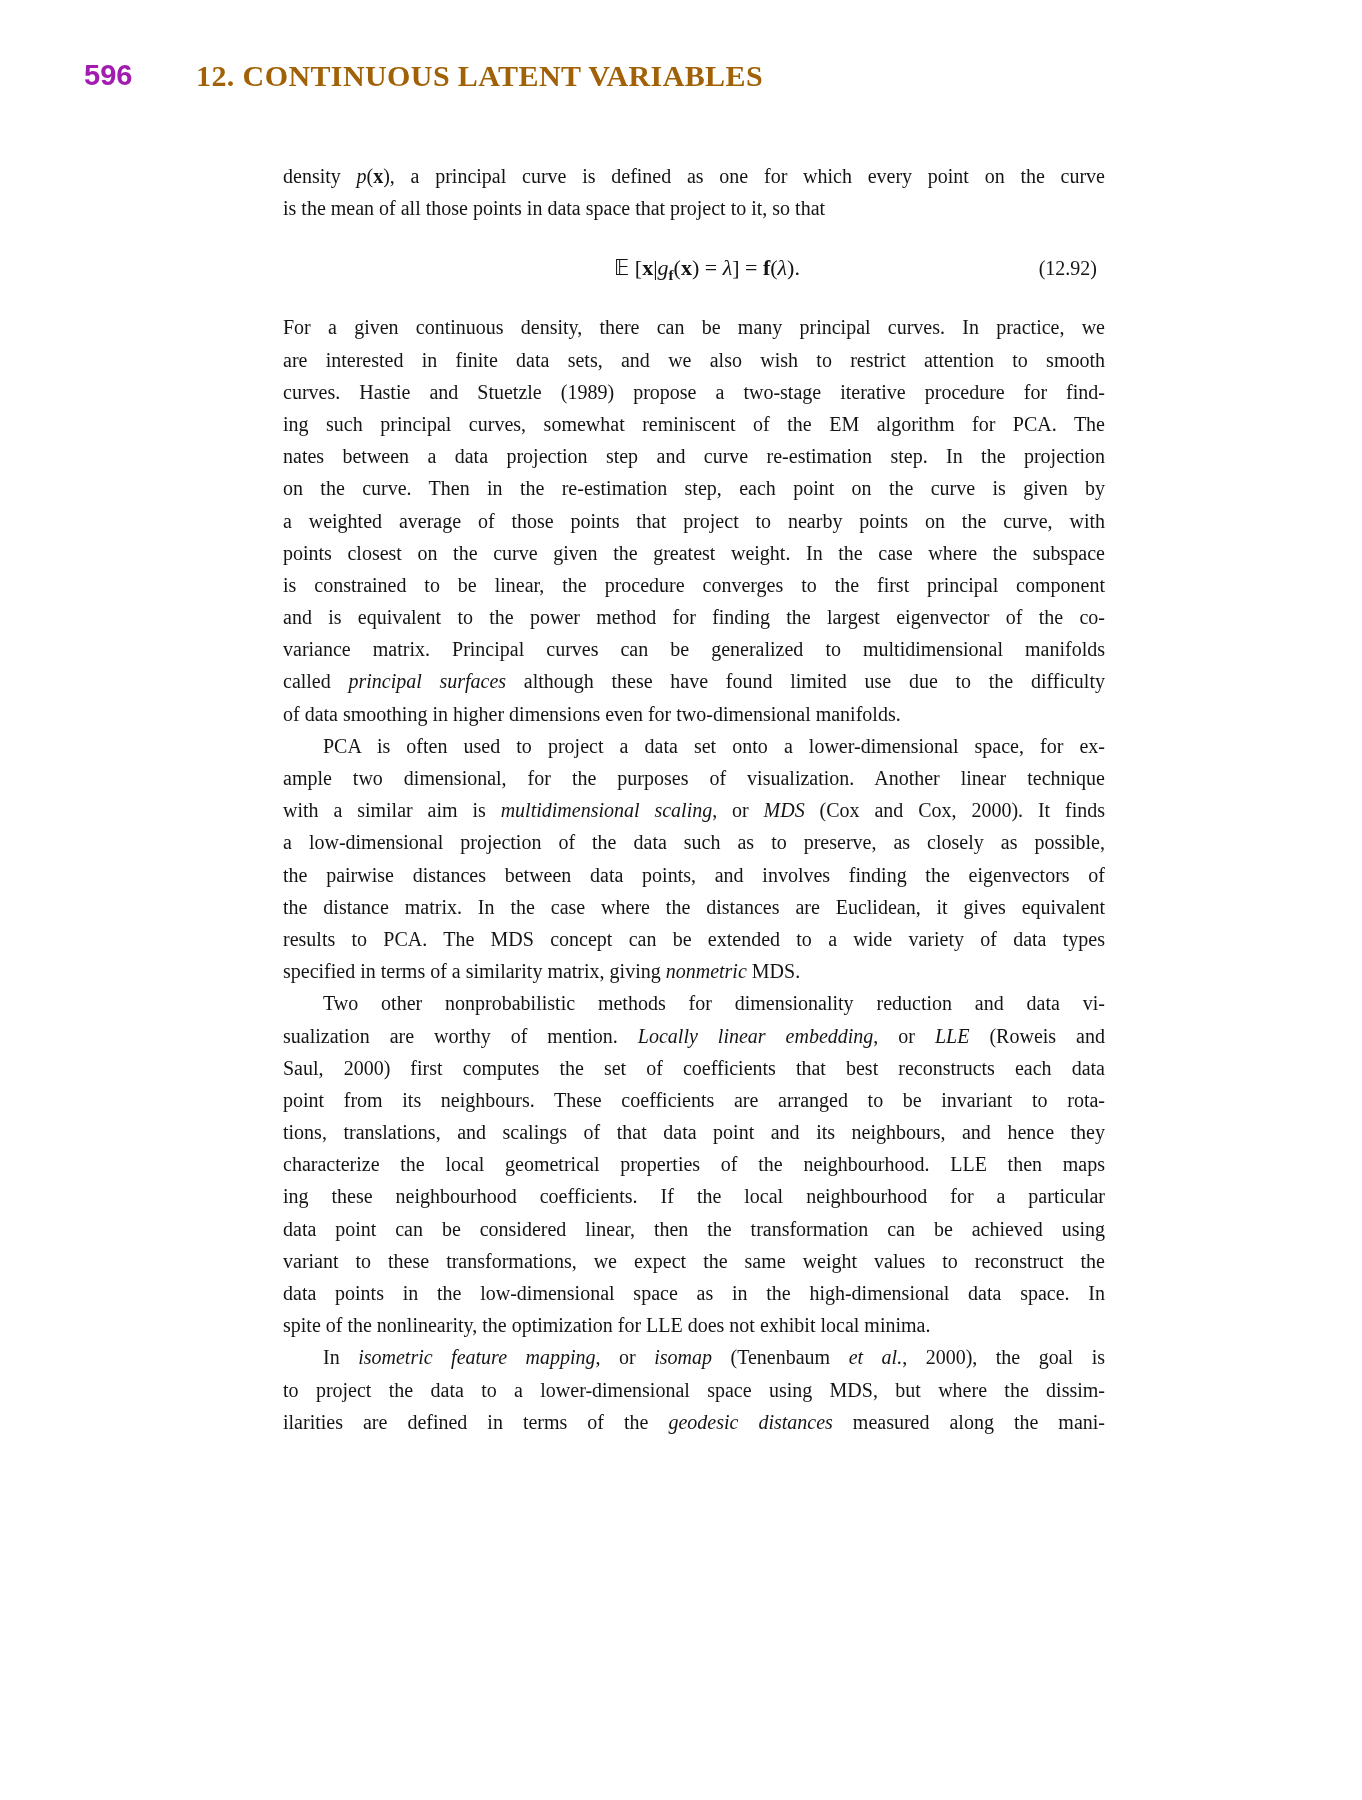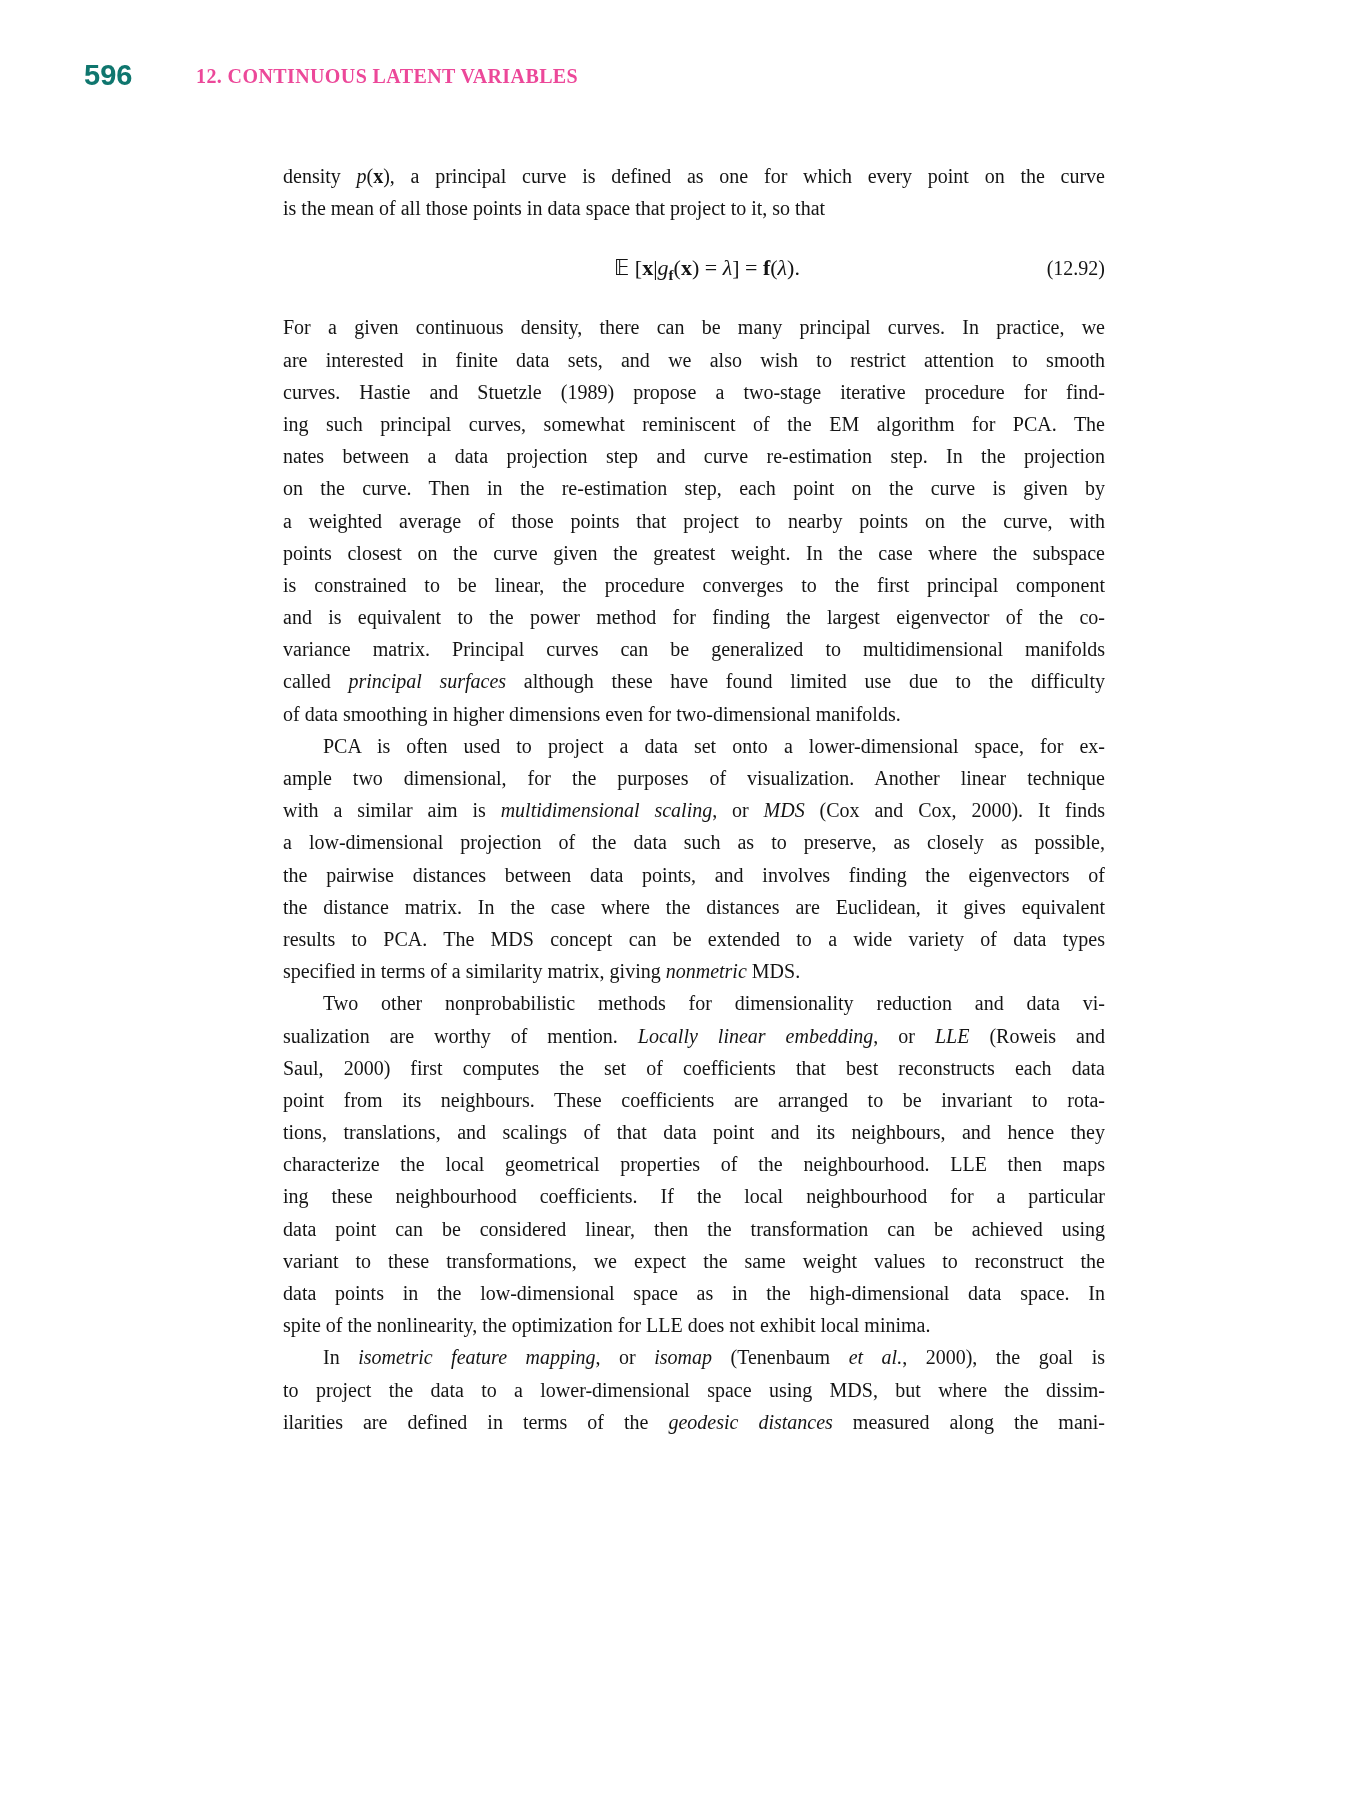--- a/index.html
+++ b/index.html
@@ -8,28 +8,28 @@
     background: #ffffff;
     position: relative;
     font-family: "Liberation Serif", serif;
     color: #141414;
     overflow: hidden;
   }
   .folio {
     position: absolute; left: 84px; top: 58px;
     font-family: "Liberation Sans", sans-serif;
     font-weight: bold; font-size: 29px; line-height: 34px;
-    color: #0f766e;
+    color: #a21caf;
   }
   .chapter {
     position: absolute; left: 196px; top: 59px;
     font-family: "Liberation Serif", serif;
-    font-weight: bold; font-size: 20px; line-height: 34px;
+    font-weight: bold; font-size: 30px; line-height: 34px;
     letter-spacing: 0.4px;
-    color: #ec4899;
+    color: #a16207;
   }
   #page-body {
     position: absolute; left: 283px; top: 160px; width: 822px;
     font-size: 20px;
   }
   .line {
     line-height: 32.2px; height: 32.2px;
     overflow: visible;
   }
   .just {
@@ -39,21 +39,21 @@
   }
   .indent { text-indent: 40px; }
   sub { font-size: 68%; line-height: 0; }
   .eqrow {
     position: relative; height: 87px;
     display: flex; align-items: center; justify-content: center;
     font-size: 22px;
   }
   .eq-body { text-align: center; margin-left: 26px; }
   .eq-num {
-    position: absolute; right: 0; top: 50%;
+    position: absolute; right: 8px; top: 50%;
     transform: translateY(-50%);
     font-size: 20px;
   }
   .dstruck { font-family: "DejaVu Sans", "DejaVu Serif", serif; font-size: 95%; }
 </style>
 </head>
 <body>
 
 <div class="folio">596</div>
 <div class="chapter">12. CONTINUOUS LATENT VARIABLES</div>

